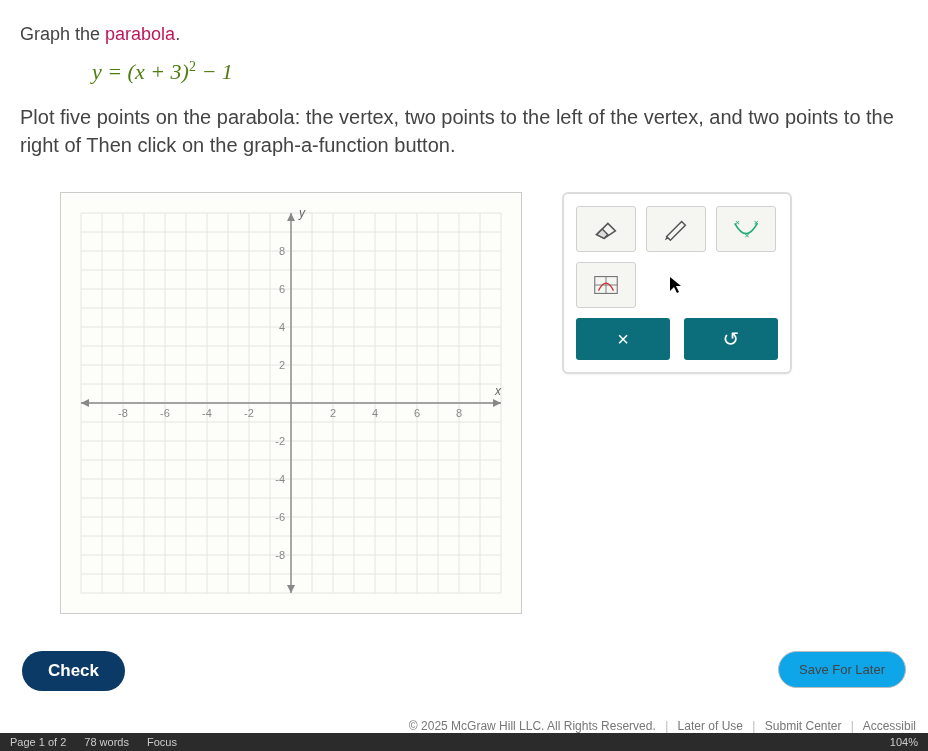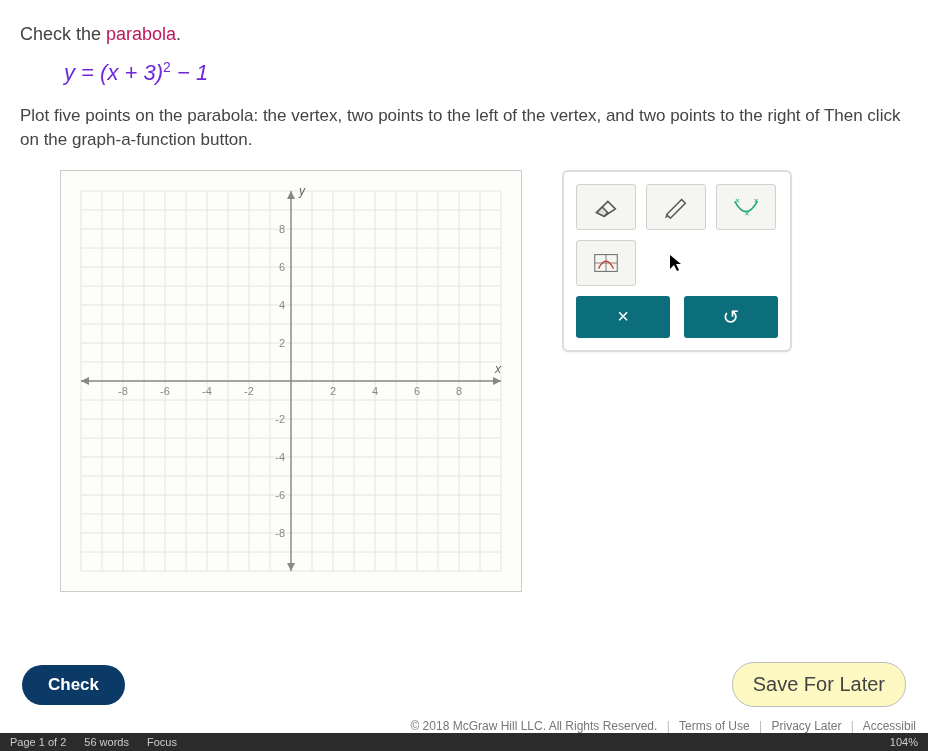--- a/index.html
+++ b/index.html
@@ -18,32 +18,32 @@
     padding: 24px 20px 0 20px;
     position: relative;
   }
   .prompt-line1 {
     font-size: 18px;
     color: #444;
     margin-bottom: 14px;
   }
   .prompt-line1 .link { color: #be185d; }
   .equation {
-    font-family: Liberation Sans, sans-serif;
+    font-family: Liberation Serif, serif;
     font-size: 22px;
     font-style: italic;
-    color: #6d28d9;
-    margin: 0 0 18px 44px;
+    color: #4d7c0f;
+    margin: 0 0 18px 72px;
   }
   .equation sup { font-size: 14px; vertical-align: super; font-style: normal;}
   .instructions {
-    font-size: 17px;
+    font-size: 20px;
     color: #444;
     line-height: 1.4;
-    margin-bottom: 18px;
+    margin-bottom: 33px;
   }
   .workarea {
     display: flex;
     align-items: flex-start;
     gap: 40px;
     margin-left: 40px;
   }
   .graph-wrap {
     border: 1px solid #ccc;
     background: #fdfdfa;
@@ -88,44 +88,44 @@
     border: none;
     border-radius: 3px;
     font-size: 18px;
     display: flex;
     align-items: center;
     justify-content: center;
     cursor: pointer;
   }
   .bottom-bar {
     position: absolute;
-    bottom: 44px;
+    bottom: 60px;
     left: 0; right: 0;
     padding: 0 22px;
     display: flex;
-    align-items: center;
+    align-items: flex-start;
   }
   .check-btn {
     background: #0b3a66;
     color: #fff;
     border: none;
     border-radius: 22px;
     padding: 10px 26px;
     font-size: 17px;
     font-weight: 600;
     cursor: pointer;
   }
   .right-btns { margin-left: auto; display: flex; gap: 10px;}
   .pill-btn {
-    background: #fef9c3;
+    background: #0ea5e9;
     border: 1.5px solid #bdbdbd;
     color: #444;
     border-radius: 22px;
     padding: 10px 20px;
-    font-size: 20px;
+    font-size: 13px;
     cursor: pointer;
   }
   .footer {
     position: absolute;
     bottom: 18px;
     left: 0; right: 0;
     text-align: right;
     padding-right: 12px;
     font-size: 12px;
     color: #777;
@@ -145,21 +145,21 @@
     gap: 18px;
   }
   .statusbar .right-status { margin-left: auto; }
 </style>
 </head>
 <body>
 
 <div class="page">
 
   <div class="prompt-line1">
-    <span>Check the </span><span class="link">parabola</span><span>.</span>
+    <span>Graph the </span><span class="link">parabola</span><span>.</span>
   </div>
 
   <div class="equation" id="equation-slot">y = (x + 3)<sup>2</sup> − 1</div>
 
   <div class="instructions">Plot five points on the parabola: the vertex, two points to the left of the vertex, and two points to the right of
 Then click on the graph-a-function button.</div>
 
   <div class="workarea">
     <div class="graph-wrap">
       <svg class="graph-svg" id="grid-svg" width="460" height="420">
@@ -282,29 +282,29 @@
   </div>
 
   <div class="bottom-bar">
     <button class="check-btn">Check</button>
     <div class="right-btns">
       <button class="pill-btn">Save For Later</button>
     </div>
   </div>
 
   <div class="footer">
-    <span>© 2018 McGraw Hill LLC. All Rights Reserved.</span>
+    <span>© 2025 McGraw Hill LLC. All Rights Reserved.</span>
     <span class="sep">|</span>
-    <a href="#">Terms of Use</a>
+    <a href="#">Later of Use</a>
     <span class="sep">|</span>
-    <a href="#">Privacy Later</a>
+    <a href="#">Submit Center</a>
     <span class="sep">|</span>
     <a href="#">Accessibil</a>
   </div>
 
   <div class="statusbar">
     <span>Page 1 of 2</span>
-    <span>56 words</span>
+    <span>78 words</span>
     <span>Focus</span>
     <span class="right-status">104%</span>
   </div>
 
 </div>
 
 </body></html>

